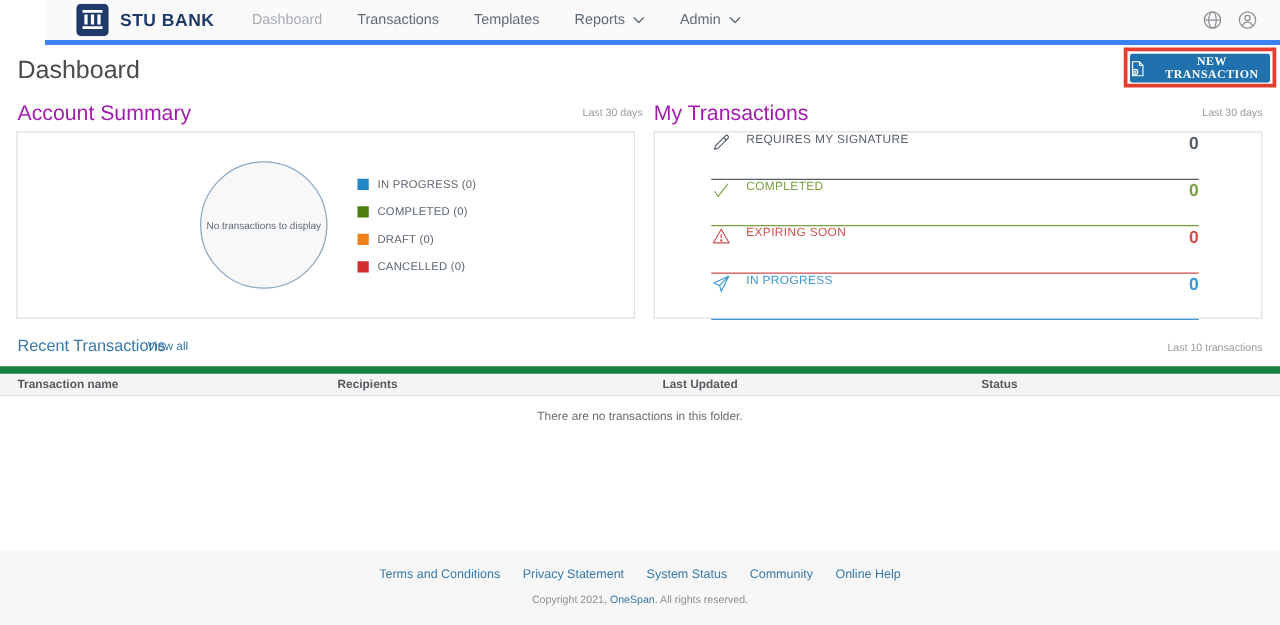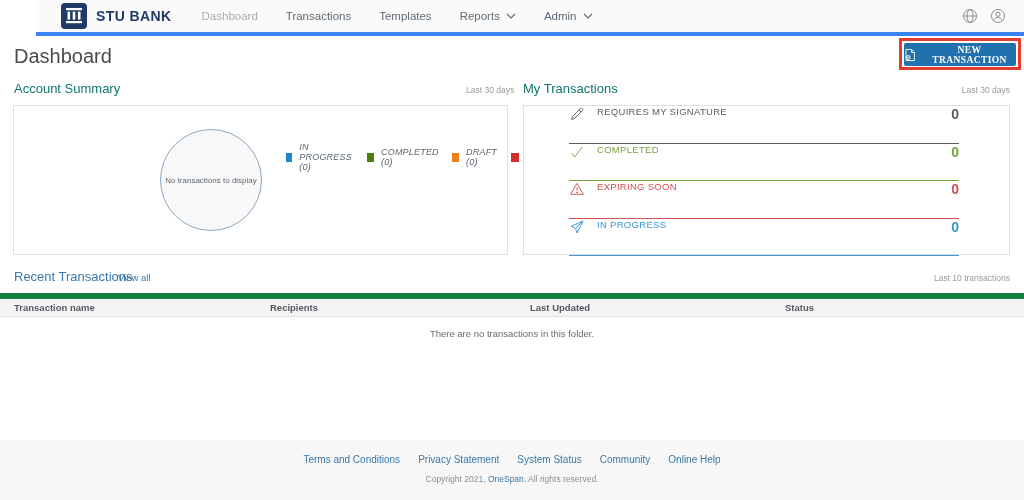--- a/index.html
+++ b/index.html
@@ -21,31 +21,31 @@
 
   
   .page-header { position:relative; height:39px; }
   .page-title { position:absolute; left:14px; top:9px; font-size:20px; color:#4b4b4b; font-weight:400; }
   .highlight-box { position:absolute; right:3px; top:2px; width:122px; height:32px; border:3px solid #e63c2f; }
   .new-txn-btn { position:absolute; right:8px; top:7px; width:112px; height:23px; background:#2071ad; border:none; border-radius:2px; color:#fff; font-size:9.5px; font-weight:bold; letter-spacing:.4px; display:flex; align-items:center; justify-content:center; gap:7px; cursor:pointer; font-family:Liberation Serif, serif; }
   .new-txn-btn svg { width:13px; height:14px; }
 
   
   .sections-row { position:relative; height:30px; }
-  .sec-title { position:absolute; top:6px; font-size:13px; color:#0f766e; }
+  .sec-title { position:absolute; top:6px; font-size:17px; color:#a21caf; }
   .sec-period { position:absolute; top:10px; font-size:8.5px; color:#9a9a9a; }
 
   
   .panel { position:absolute; top:105px; height:150px; background:#fff; border:1px solid #e0e0e0; }
   .panel-left { left:13px; width:495px; }
   .panel-right { left:523px; width:487px; }
 
   .donut-placeholder { position:absolute; left:146px; top:23px; width:102px; height:102px; border-radius:50%; border:1px solid #8aa8c4; background:#f8f8f8; display:flex; align-items:center; justify-content:center; text-align:center; }
   .donut-placeholder span { font-size:8px; color:#5e6a75; }
-  .legend { position:absolute; left:272px; top:36px; display:flex; flex-direction:row; gap:12px;font-style:italic; }
+  .legend { position:absolute; left:272px; top:36px; display:flex; flex-direction:column; gap:12px; }
   .legend-item { display:flex; align-items:center; gap:7px; }
   .legend-swatch { width:9px; height:9px; background:var(--c); }
   .legend-label { font-size:9px; color:#5b6570; letter-spacing:.2px; }
 
   .mt-rows { position:absolute; left:45px; right:50px; top:0; height:150px; display:flex; flex-direction:column; }
   .mt-row { flex:1; display:flex; align-items:flex-start; gap:12px; color:var(--c); border-bottom:1px solid var(--c); }
   .mt-row:last-child { border-bottom-width:1px; }
   .mt-icon { width:16px; height:16px; flex:0 0 16px; }
   .mt-icon svg { width:100%; height:100%; display:block; }
   .mt-label { font-size:9.5px; letter-spacing:.3px; }

